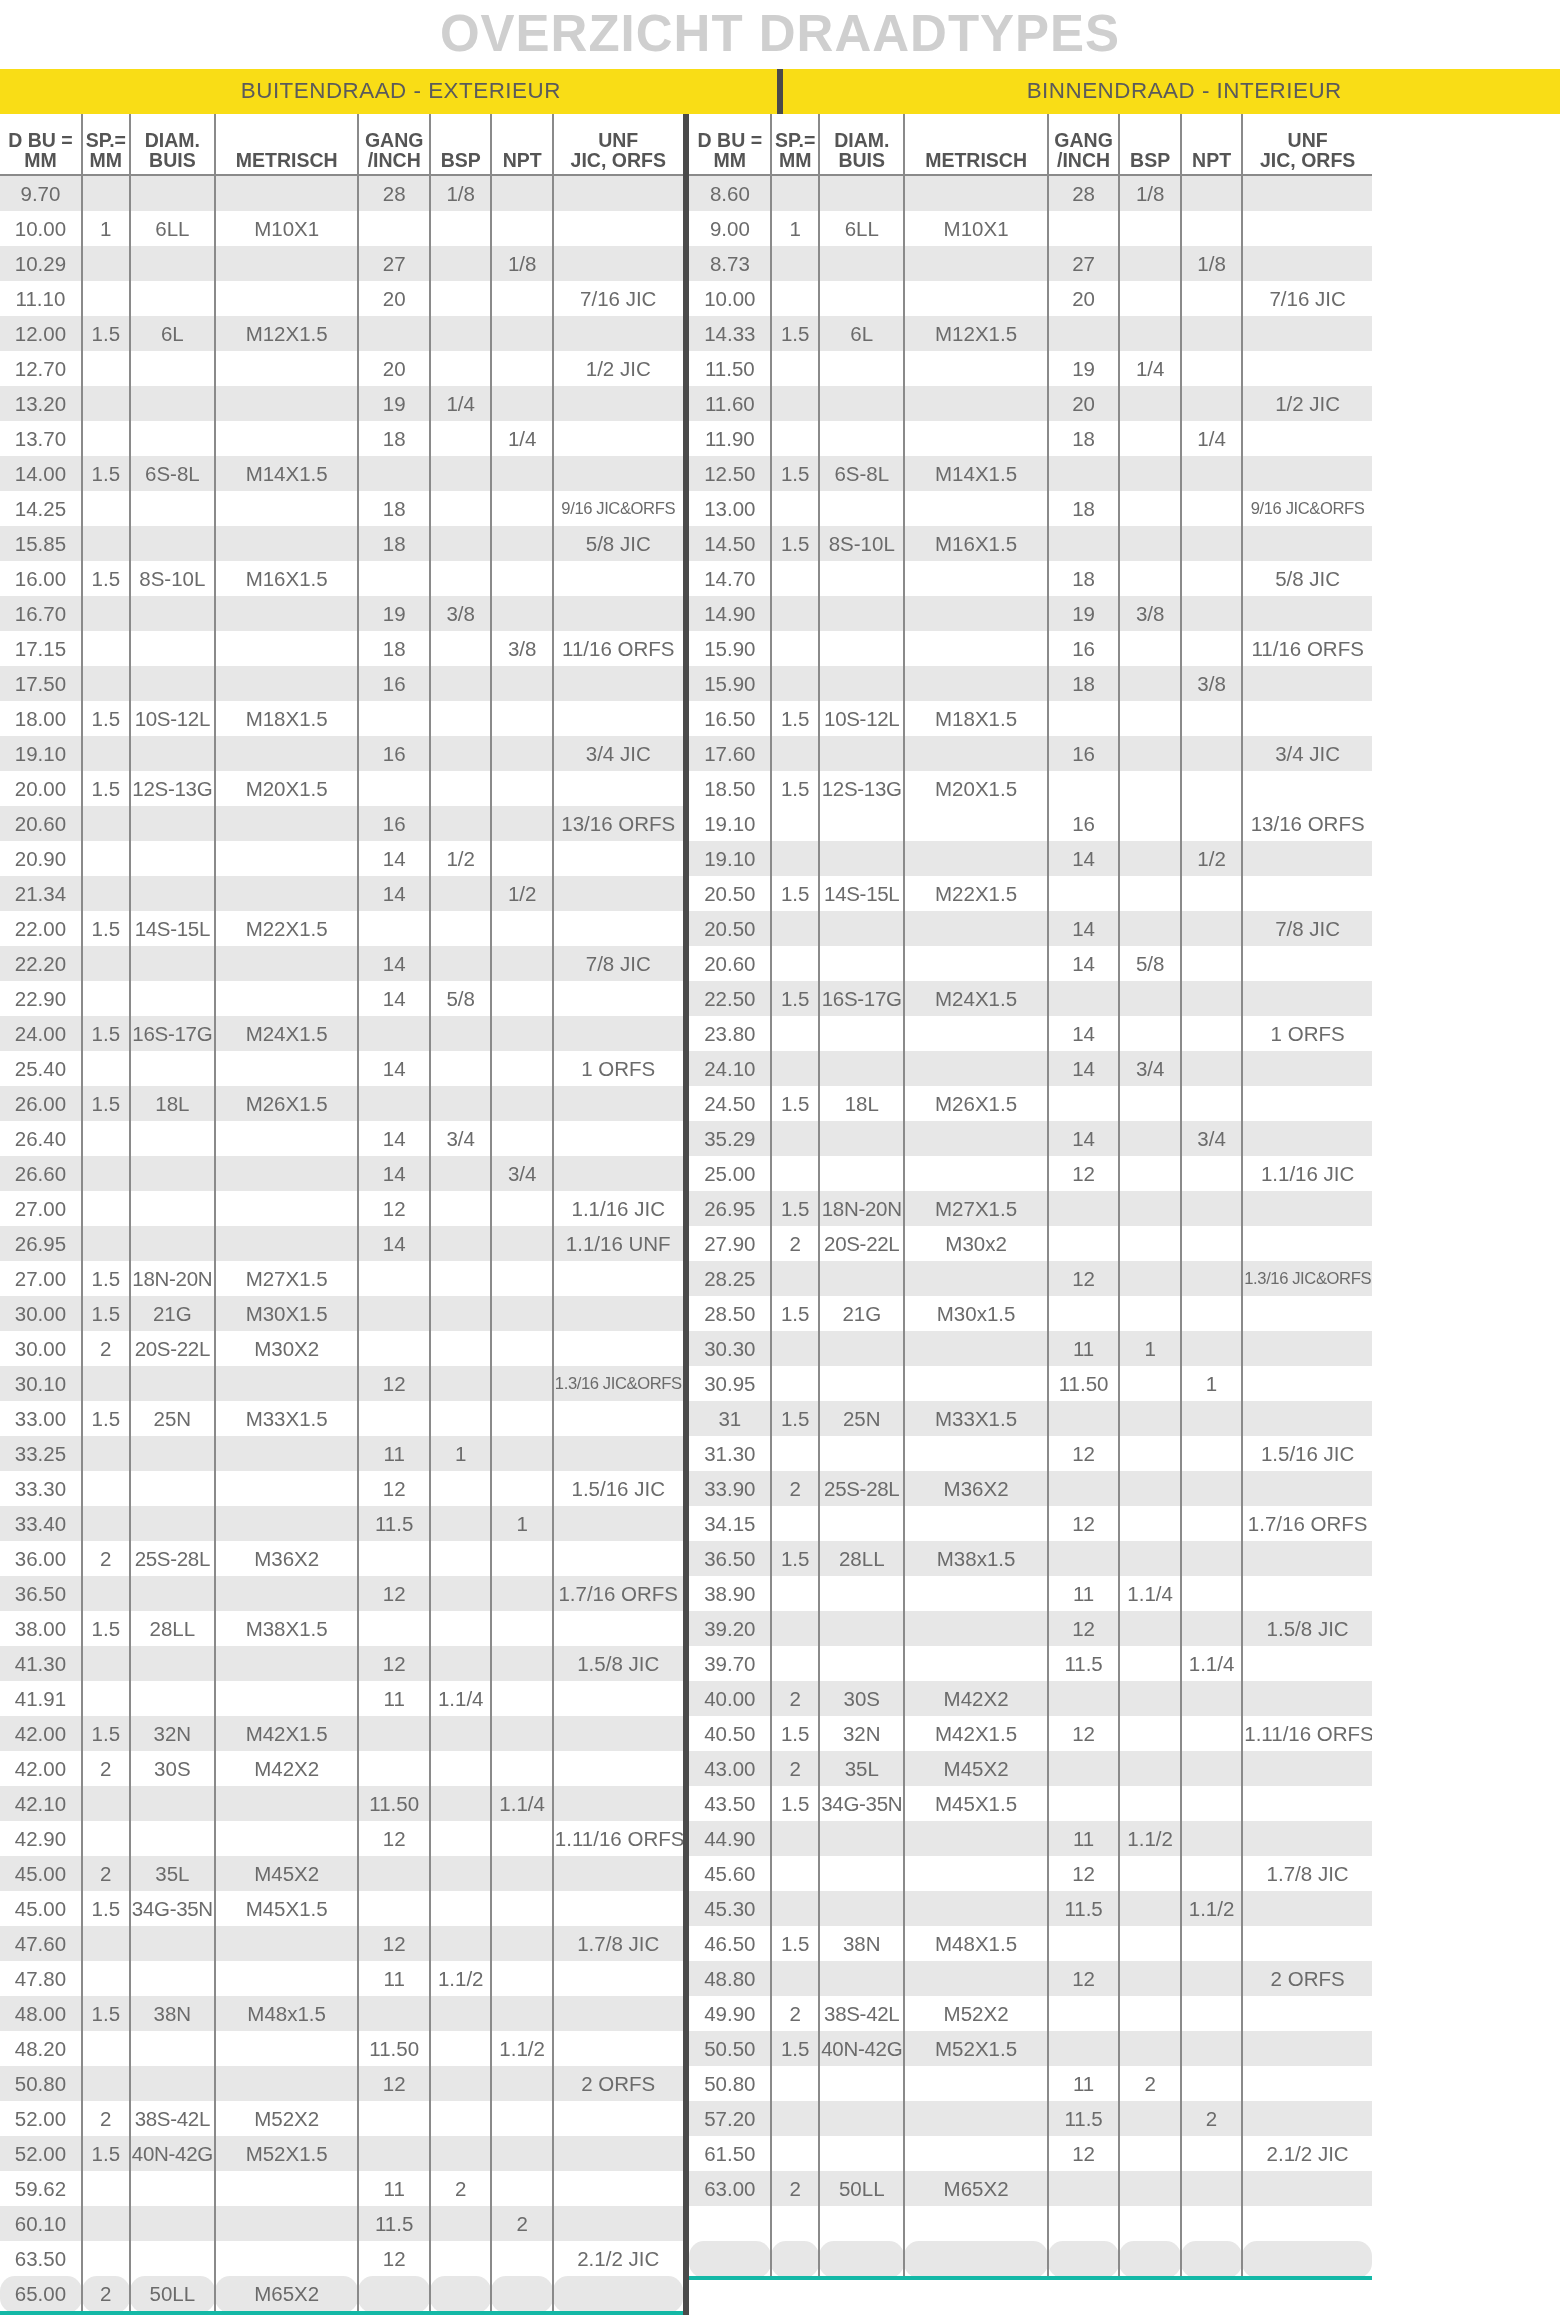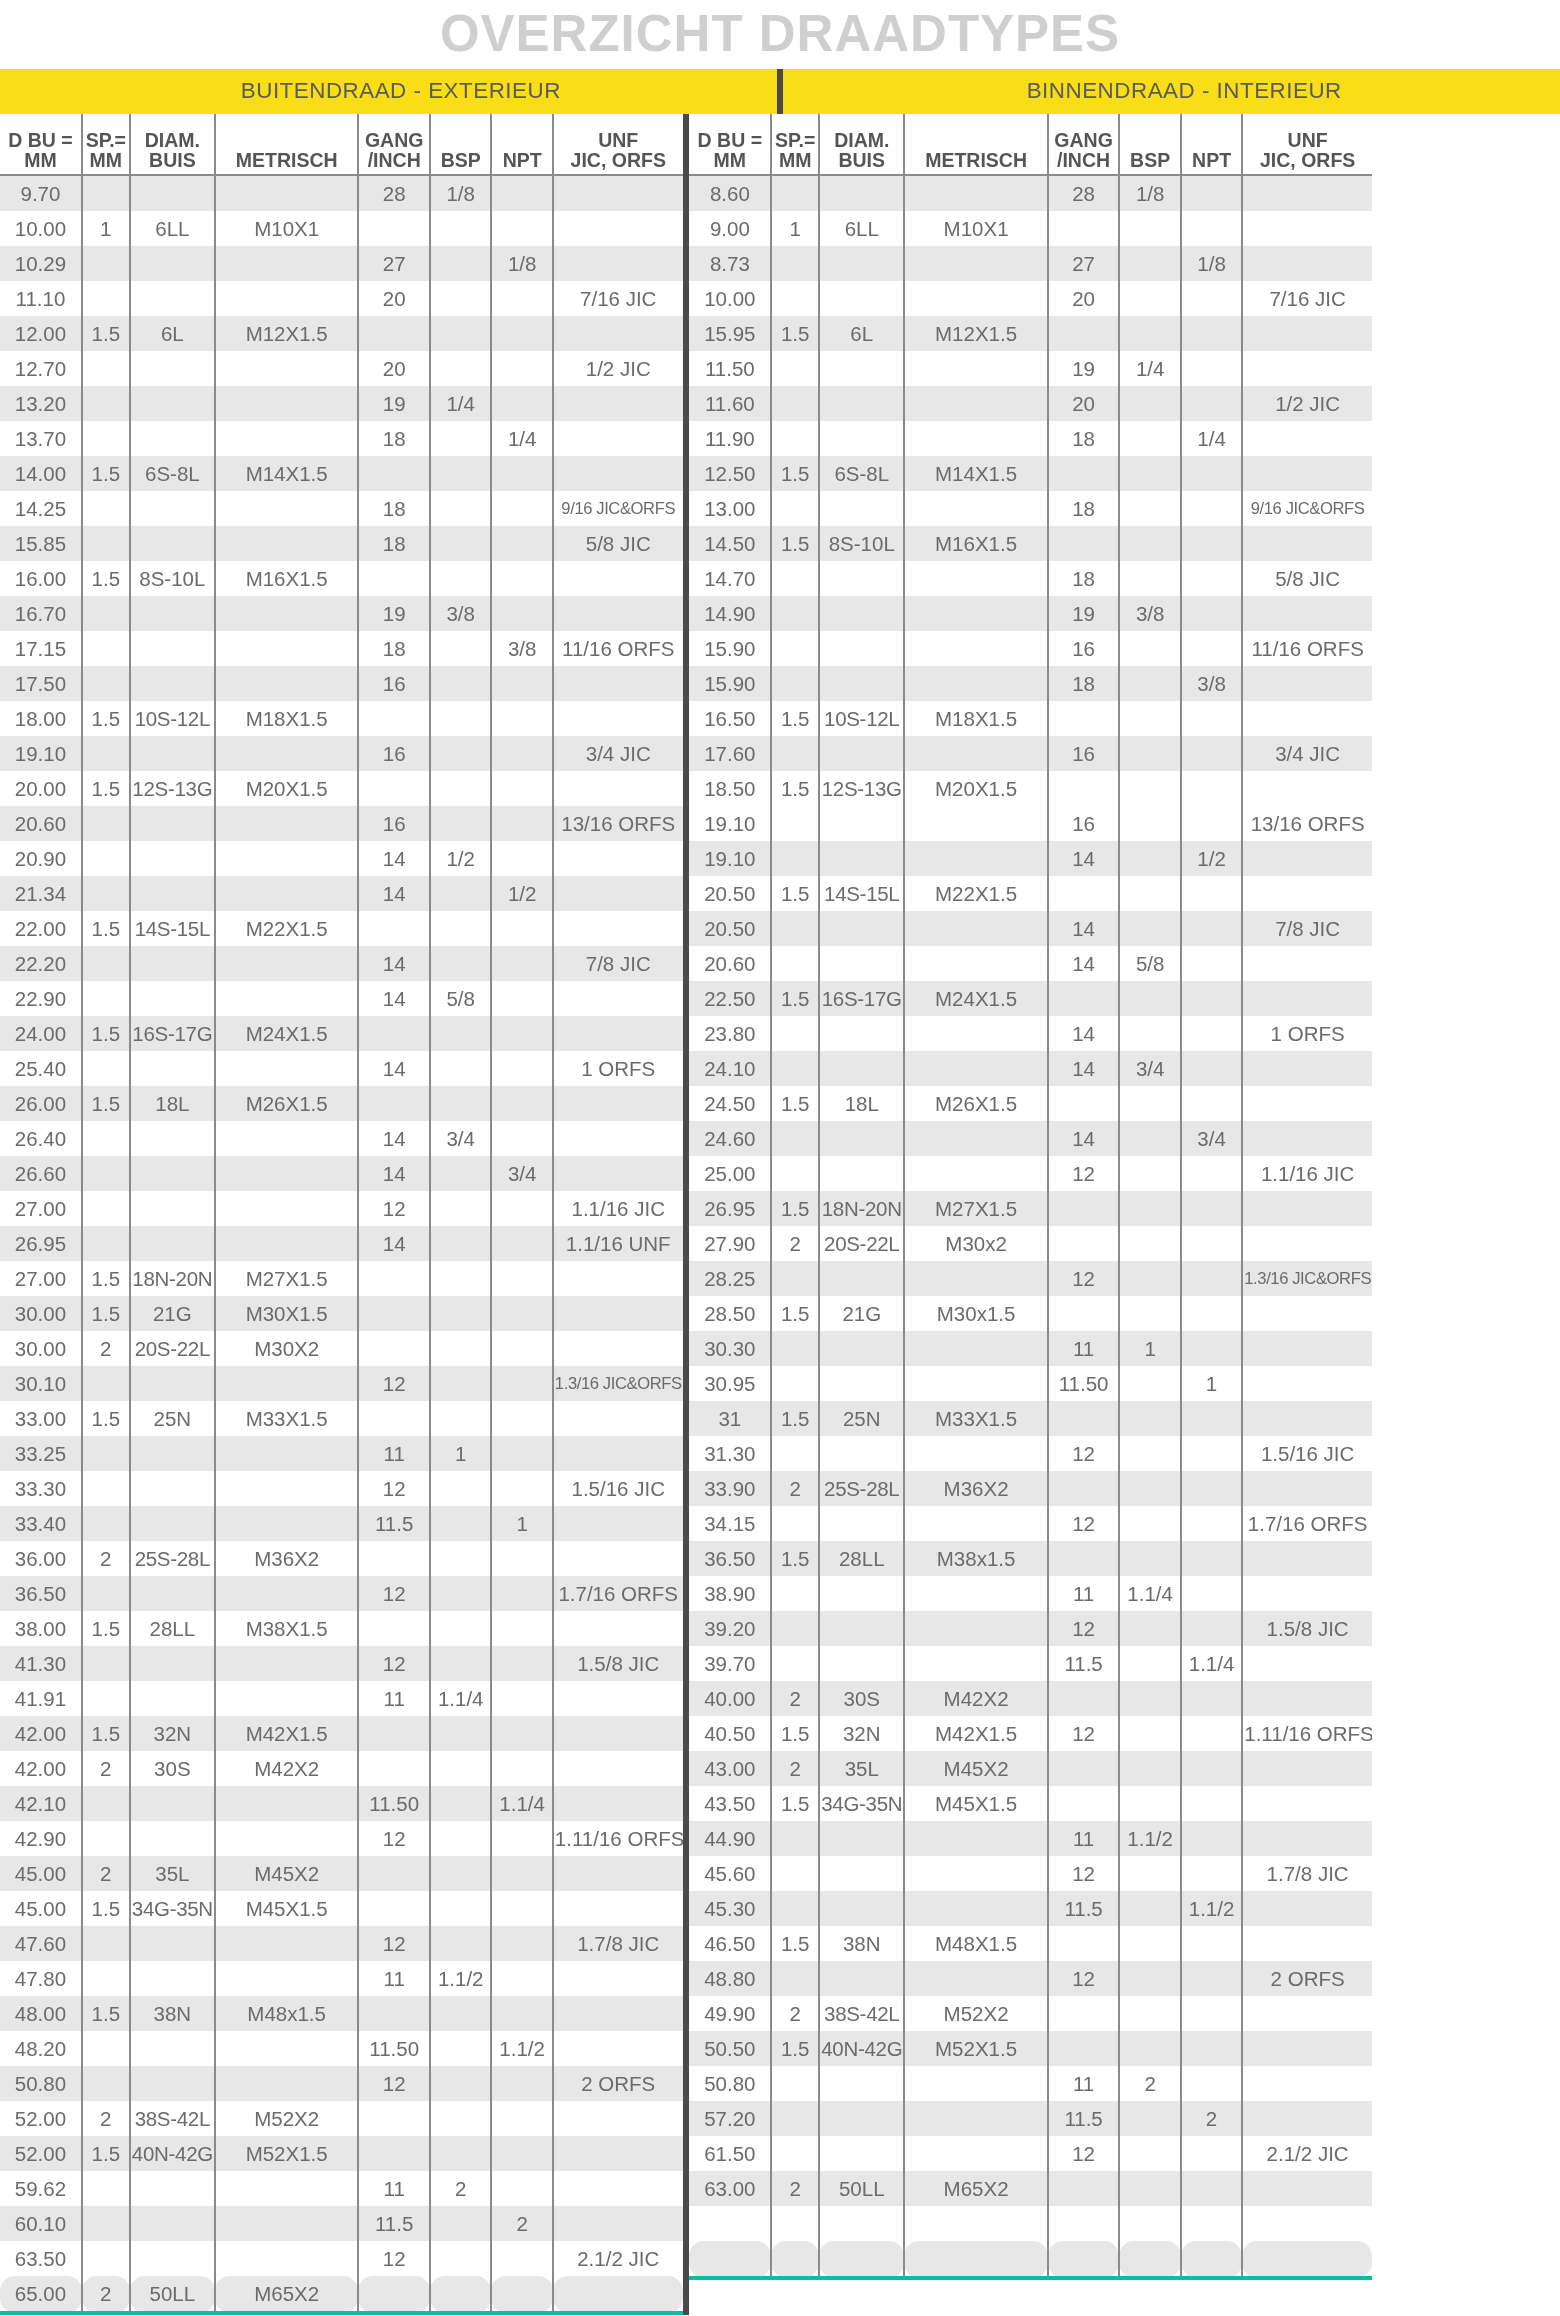--- a/index.html
+++ b/index.html
@@ -875,21 +875,21 @@
               <td>10.00</td>
               <td></td>
               <td></td>
               <td></td>
               <td>20</td>
               <td></td>
               <td></td>
               <td class="unf">7/16 JIC</td>
             </tr>
             <tr class="alt">
-              <td>15.95</td>
+              <td>14.33</td>
               <td>1.5</td>
               <td>6L</td>
               <td>M12X1.5</td>
               <td></td>
               <td></td>
               <td></td>
               <td class="unf"></td>
             </tr>
             <tr>
               <td>11.50</td>
@@ -1105,21 +1105,21 @@
               <td>24.50</td>
               <td>1.5</td>
               <td>18L</td>
               <td>M26X1.5</td>
               <td></td>
               <td></td>
               <td></td>
               <td class="unf"></td>
             </tr>
             <tr class="alt">
-              <td>24.60</td>
+              <td>35.29</td>
               <td></td>
               <td></td>
               <td></td>
               <td>14</td>
               <td></td>
               <td>3/4</td>
               <td class="unf"></td>
             </tr>
             <tr>
               <td>25.00</td>

